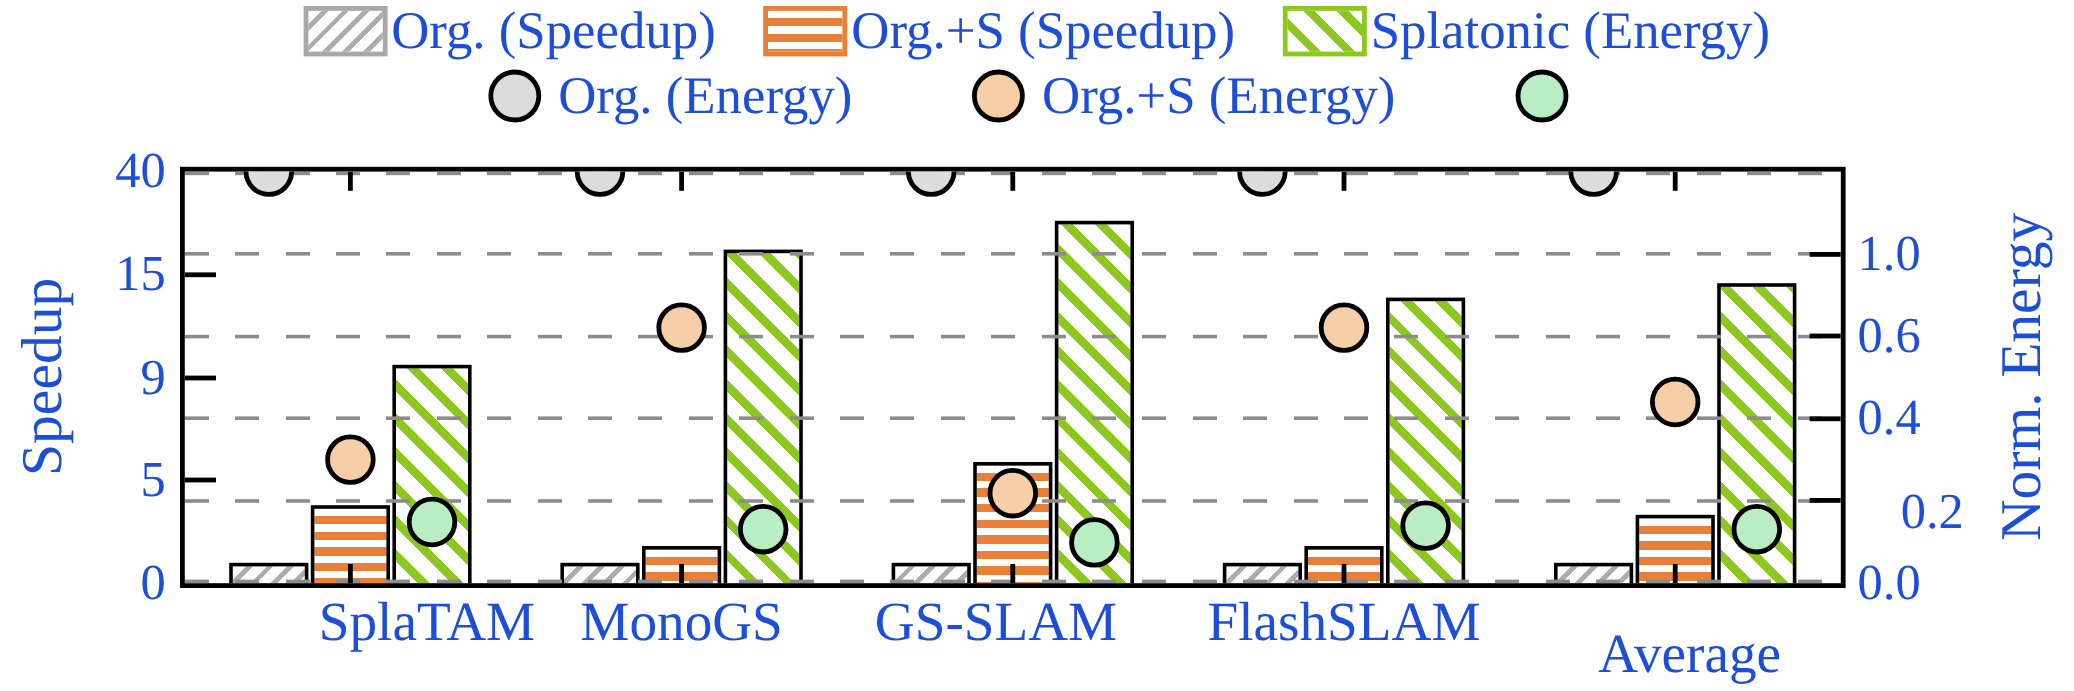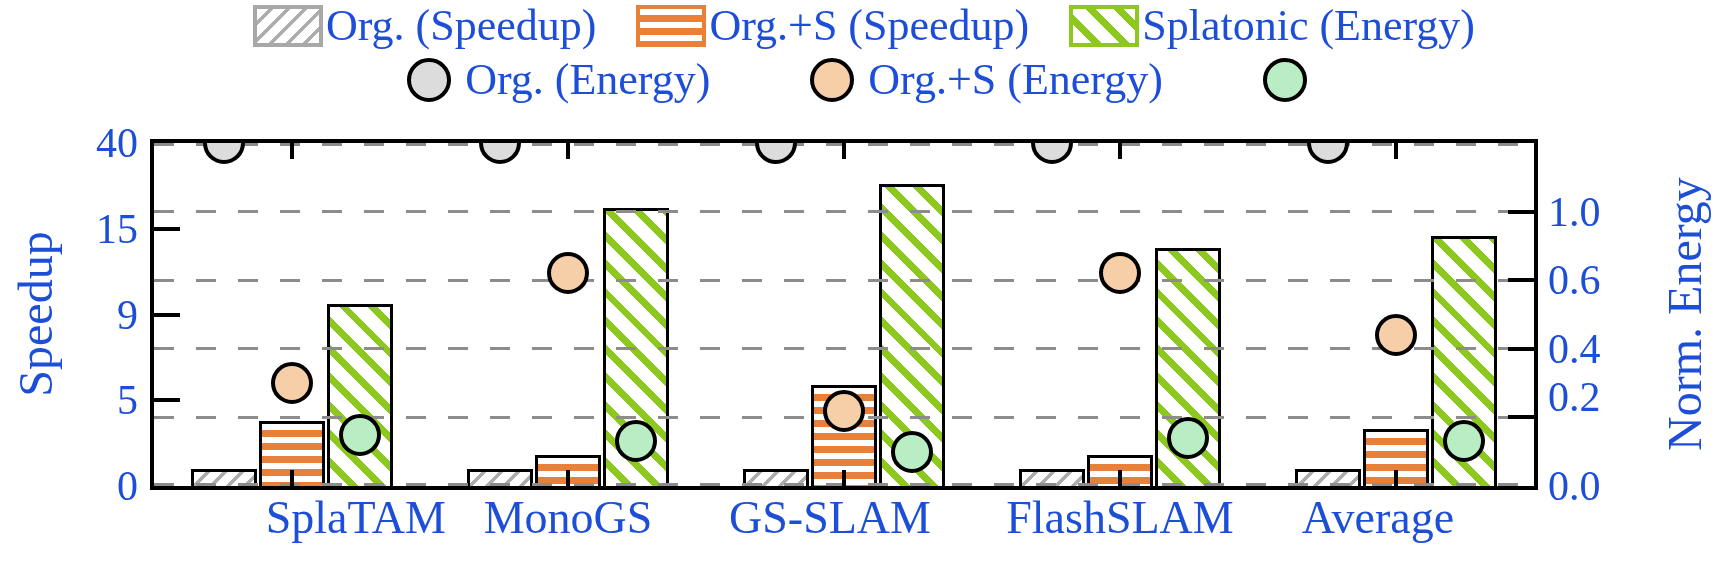--- a/index.html
+++ b/index.html
@@ -120,22 +120,22 @@
       <div class="tick" style="left: 1240px; top: 0px; width: 4px; height: 16px;"></div>
       <div class="tick" style="left: 1240px; bottom: 0px; width: 4px; height: 16px;"></div>
     </div>
   <div id="axisLabels"></div>
 <div class="ylab" style="top: 462px;">0</div>
     <div class="ylab" style="top: 376.25px;">5</div>
     <div class="ylab" style="top: 290.5px;">9</div>
     <div class="ylab" style="top: 204.75px;">15</div>
     <div class="ylab" style="top: 119px;">40</div>
     <div class="yrlab" style="top: 462px;">0.0</div>
-    <div class="yrlab" style="top: 373px;">0.2</div>
+    <div class="yrlab" style="top: 403px; margin-left: 36px;">0.2</div>
     <div class="yrlab" style="top: 324.8px;">0.4</div>
     <div class="yrlab" style="top: 256.2px;">0.6</div>
     <div class="yrlab" style="top: 187.6px;">1.0</div>
     <div class="catlab" style="left: 170px; text-align: right;">SplaTAM</div>
     <div class="catlab" style="left: 430px;">MonoGS</div>
     <div class="catlab" style="left: 692px;">GS-SLAM</div>
     <div class="catlab" style="left: 982px;">FlashSLAM</div>
-    <div class="catlab" style="left: 1240px;">Average</div>
+    <div class="catlab" style="left: 1270px; margin-top: 27px;">Average</div>
   </div>
 
 </body></html>

